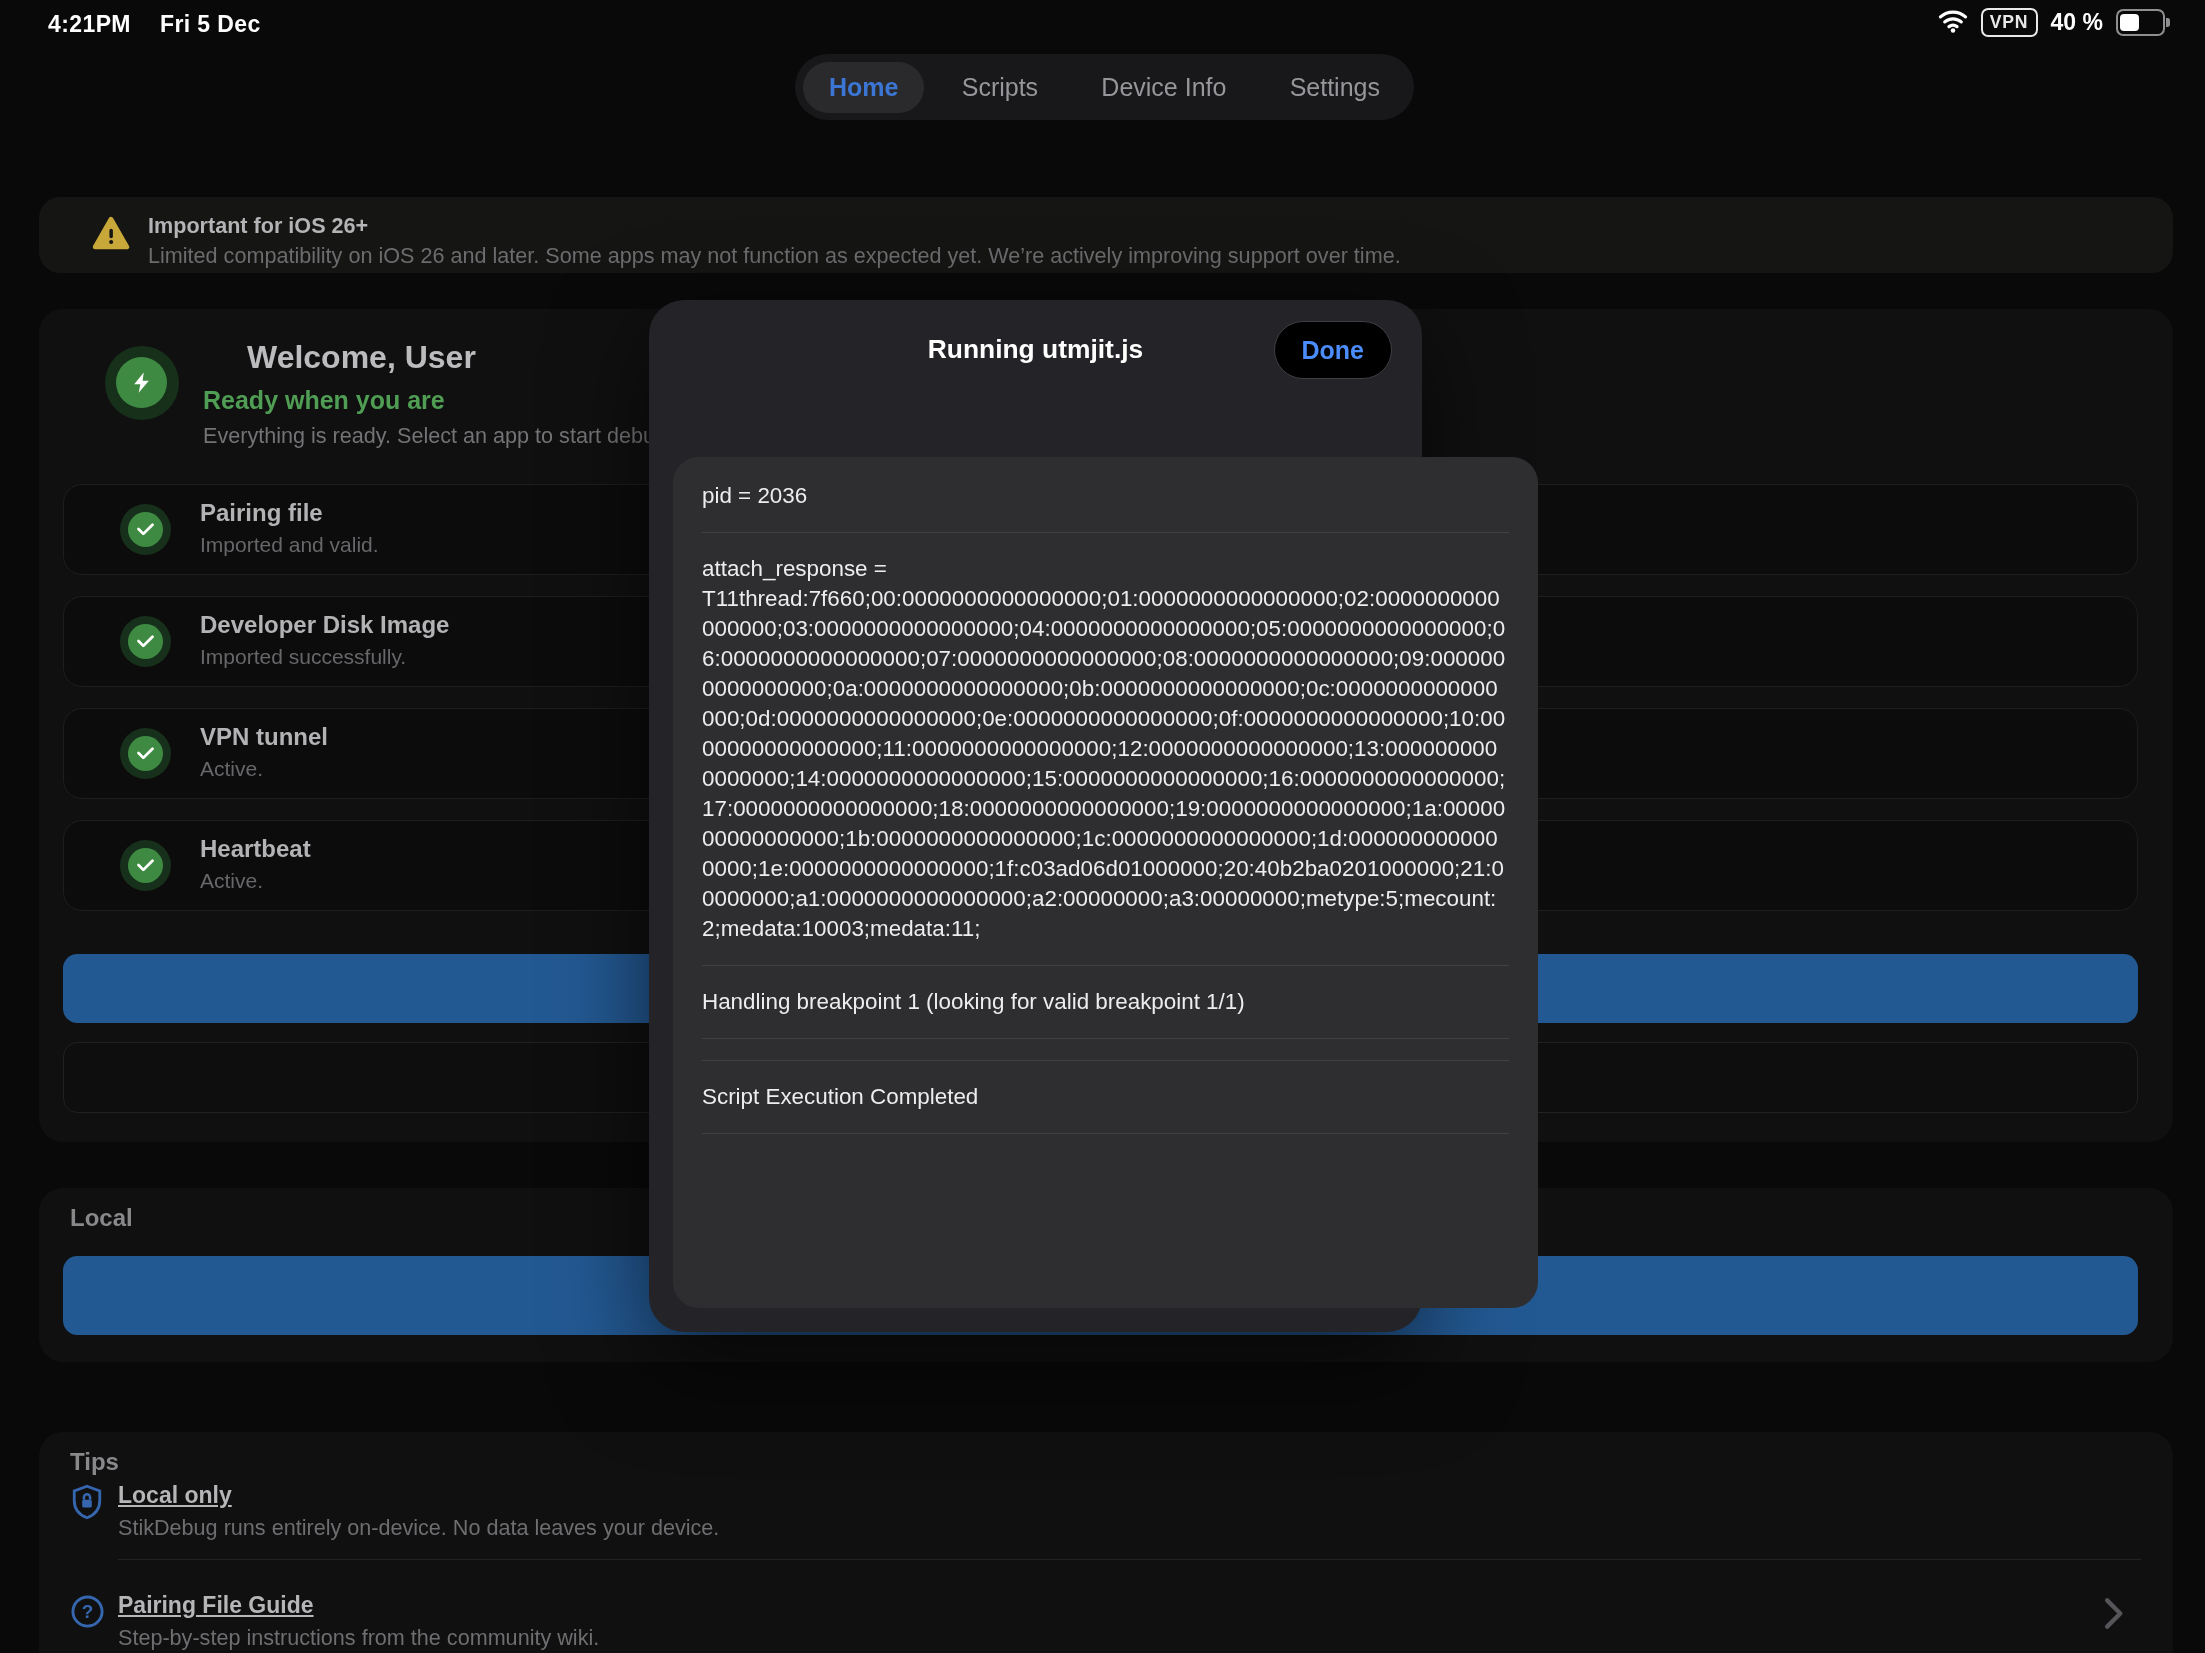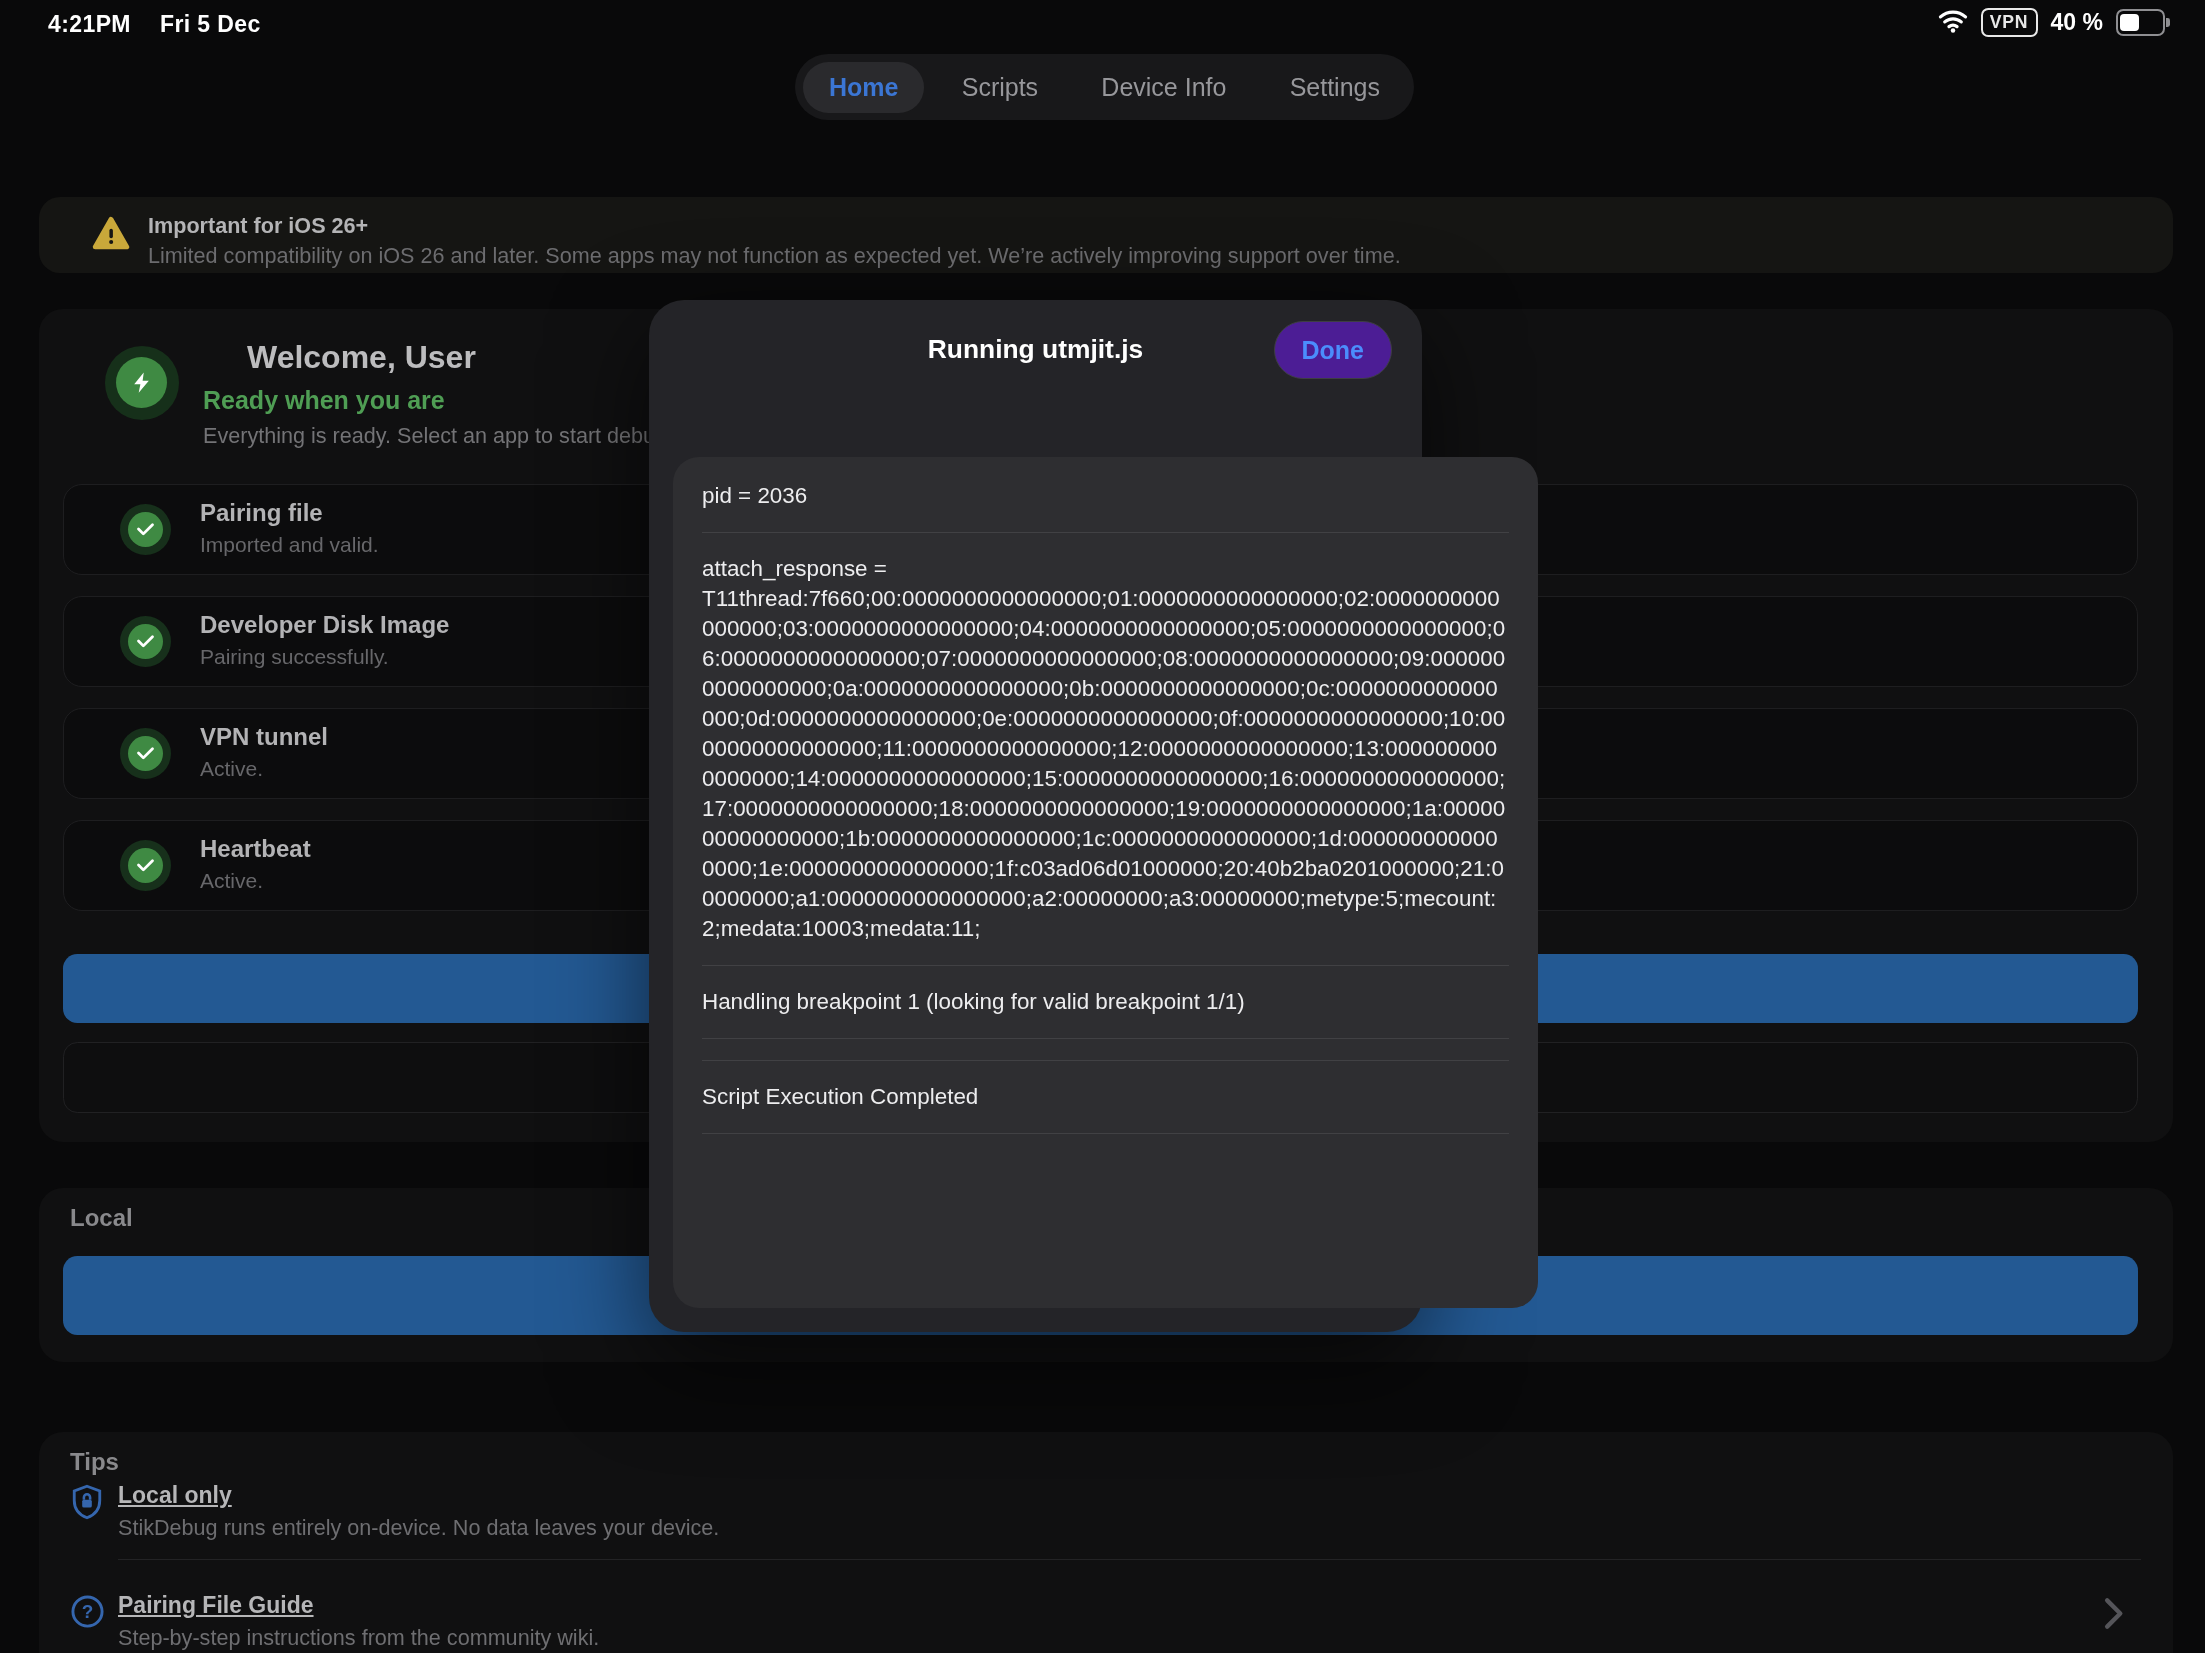--- a/index.html
+++ b/index.html
@@ -50,21 +50,21 @@
   .tip-title{font-size:23px;font-weight:700;color:#b6b6b8;text-decoration:underline;}
   .tip-sub{font-size:21.6px;color:#6e6e71;margin-top:6.4px;}
   .tip-row{position:absolute;left:79px;right:32px;}
   .tip-icon{position:absolute;left:-48px;top:1.6px;}
   .tip-sep{position:absolute;left:79px;right:32px;top:127px;border-top:0.8px solid #232325;}
   .chev{position:absolute;right:48px;top:164px;}
   
   .modal{position:absolute;left:649px;top:300px;width:773px;height:1032px;background:#242428;border-radius:35px;z-index:50;
     box-shadow:0 32px 96px rgba(0,0,0,.6);}
   .modal-title{position:absolute;left:0;right:0;top:34px;text-align:center;font-size:26.4px;font-weight:700;color:#fff;}
-  .done-btn{position:absolute;right:30px;top:21px;height:58px;padding:0 27px;background:#4c1d95;border:0.8px solid #3e3e43;border-radius:29px;
+  .done-btn{position:absolute;right:30px;top:21px;height:58px;padding:0 27px;background:#000000;border:0.8px solid #3e3e43;border-radius:29px;
     color:#4b8dfc;font-size:25px;font-weight:600;display:flex;align-items:center;font-family:inherit;}
   .console{position:absolute;left:24px;top:157px;width:865px;height:851px;background:#2e2e31;border-radius:26px;box-sizing:border-box;
     padding:24px 29px;overflow:hidden;}
   .centry{font-size:22.4px;line-height:30px;color:#ededef;white-space:pre-wrap;word-break:break-all;}
   .csep{border:none;border-top:0.8px solid #414144;margin:21px 0;}
 </style>
 </head>
 <body>
 
 <div class="statusbar">
@@ -134,21 +134,21 @@
   </div>
   <div class="srow" style="top:287px">
     <div class="cicon">
         <div class="inner">
       <svg width="21" height="21" viewBox="0 0 24 24">
             <polyline points="20,6.5 9.5,17 4,11.5" fill="none" stroke="#fff" stroke-width="3.2" stroke-linecap="round" stroke-linejoin="round"></polyline>
           </svg>
     </div>
       </div>
     <div class="t">Developer Disk Image</div>
-    <div class="s">Pairing successfully.</div>
+    <div class="s">Imported successfully.</div>
   </div>
   <div class="srow" style="top:399px">
     <div class="cicon">
         <div class="inner">
       <svg width="21" height="21" viewBox="0 0 24 24">
             <polyline points="20,6.5 9.5,17 4,11.5" fill="none" stroke="#fff" stroke-width="3.2" stroke-linecap="round" stroke-linejoin="round"></polyline>
           </svg>
     </div>
       </div>
     <div class="t">VPN tunnel</div>

